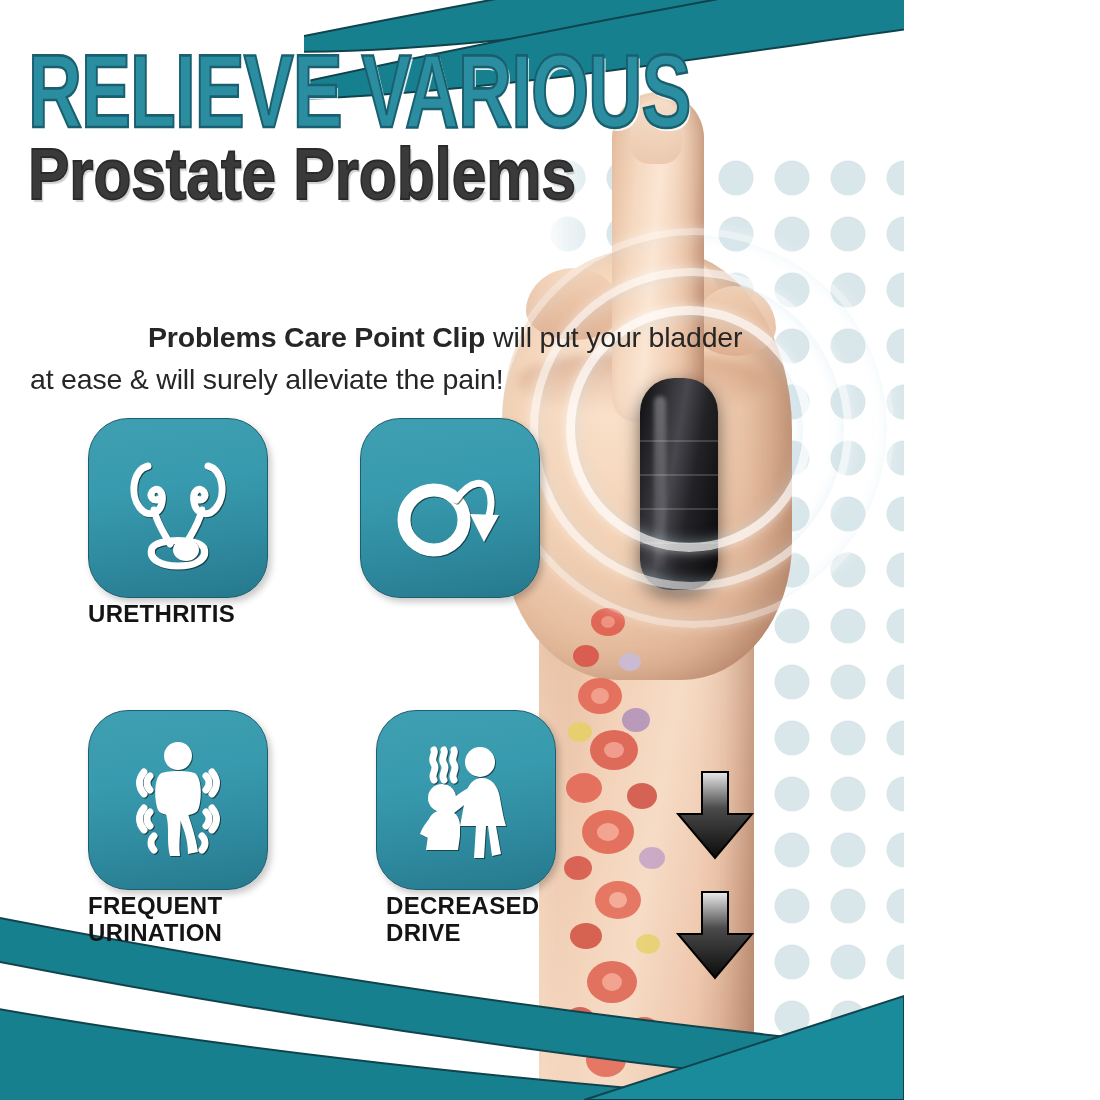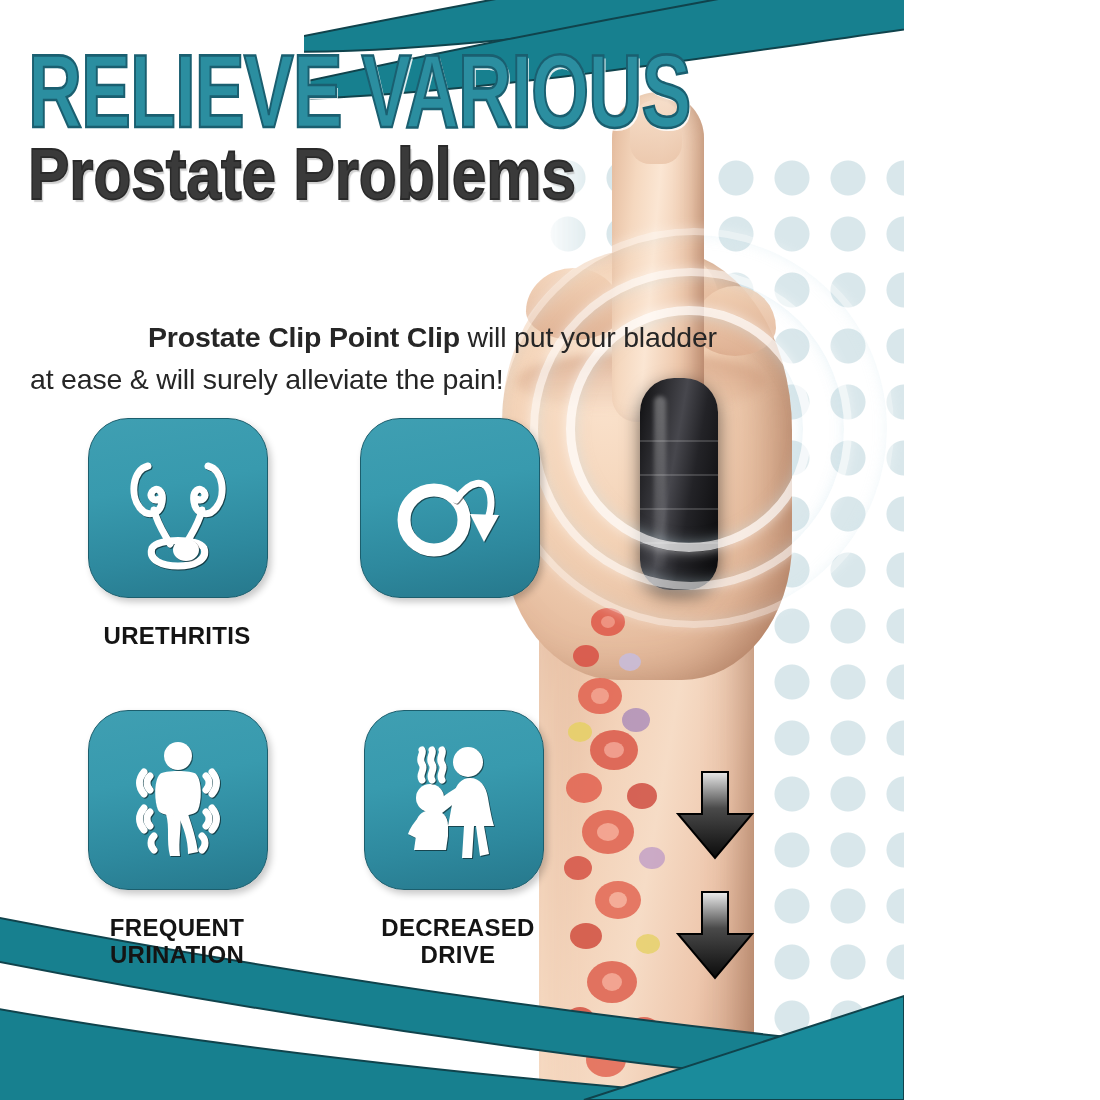--- a/index.html
+++ b/index.html
@@ -172,42 +172,42 @@
   }
   .body-copy .brand{font-weight:bold;}
   .indent{display:inline-block;width:118px;}
 
   
   .cards{position:absolute;left:88px;top:418px;width:500px;z-index:8;}
   .card{position:absolute;width:178px;}
   .c1{left:0;top:0;}
   .c2{left:272px;top:0;}
   .c3{left:0;top:292px;}
-  .c4{left:276px;top:292px;}
+  .c4{left:288px;top:292px;}
 
   .tile{
     width:178px;height:178px;
     border-radius:40px;
     background:linear-gradient(170deg,#3f9fb2 0%,#389aae 38%,#2e899e 72%,#26788c 100%);
     border:1.5px solid #1c5e6d;
     box-shadow:3px 4px 7px rgba(0,0,0,.22);
     display:flex;align-items:center;justify-content:center;
     overflow:hidden;
   }
   .tile svg{width:128px;height:128px;display:block;}
   .tile .gl{
     fill:none;stroke:#ffffff;stroke-width:7;
     stroke-linecap:round;stroke-linejoin:round;
     filter:drop-shadow(1.5px 1.5px 0 rgba(0,0,0,.55));
   }
   .tile .gf{fill:#ffffff;filter:drop-shadow(1.5px 1.5px 0 rgba(0,0,0,.5));}
 
   .card-label{
-    margin-top:24px;
-    text-align:center;
+    margin-top:2px;
+    text-align:left;
     font-family:"Liberation Sans",sans-serif;
     font-size:24px;font-weight:bold;
     line-height:27px;
     color:#141414;
     letter-spacing:.3px;
     white-space:pre-line;
   }
   .c2 .card-label,.c4 .card-label{margin-left:10px;}
 </style>
 </head>
@@ -303,21 +303,21 @@
   <svg class="swoosh-corner" viewBox="0 0 330 150" preserveAspectRatio="none">
     <path d="M10 150 L330 46 L330 150 Z" fill="#1a8b9b" stroke="#10434c" stroke-width="2"></path>
   </svg>
 
   <div class="headline">RELIEVE VARIOUS</div>
   <div class="subhead">Prostate Problems</div>
 
   <div class="body-copy">
     <br>
     <br>
-    <span class="indent"></span><span class="brand">Prostate Clip Point Clip</span><span> will put your bladder</span><br>
+    <span class="indent"></span><span class="brand">Problems Care Point Clip</span><span> will put your bladder</span><br>
     <span>at ease &amp; will surely alleviate the pain!</span>
   </div>
 
   <div class="cards">
 
     <div class="card c1">
       <div class="tile">
         <svg viewBox="0 0 128 128">
           <g class="gl">
             <path d="M34 22 C18 26, 16 52, 26 64 C34 74, 46 70, 48 58 C50 46, 42 42, 38 48 C35 53, 40 58, 45 55"></path>

